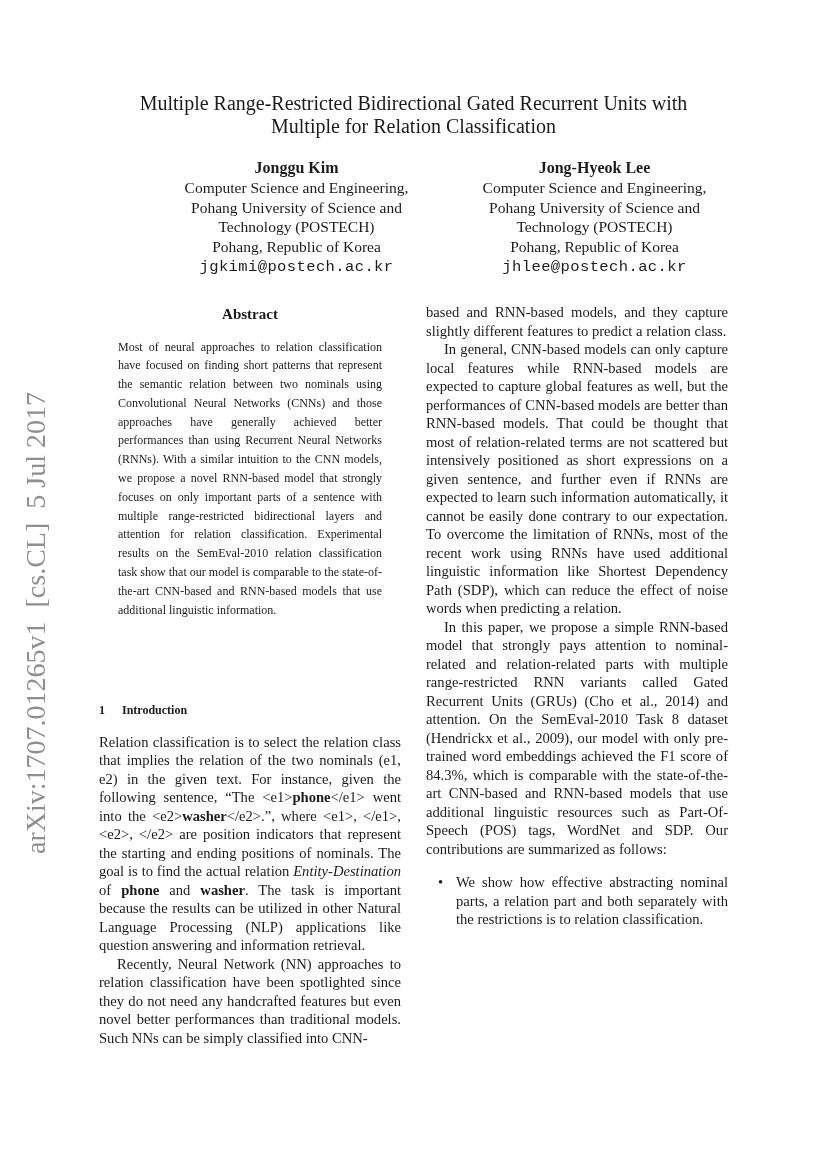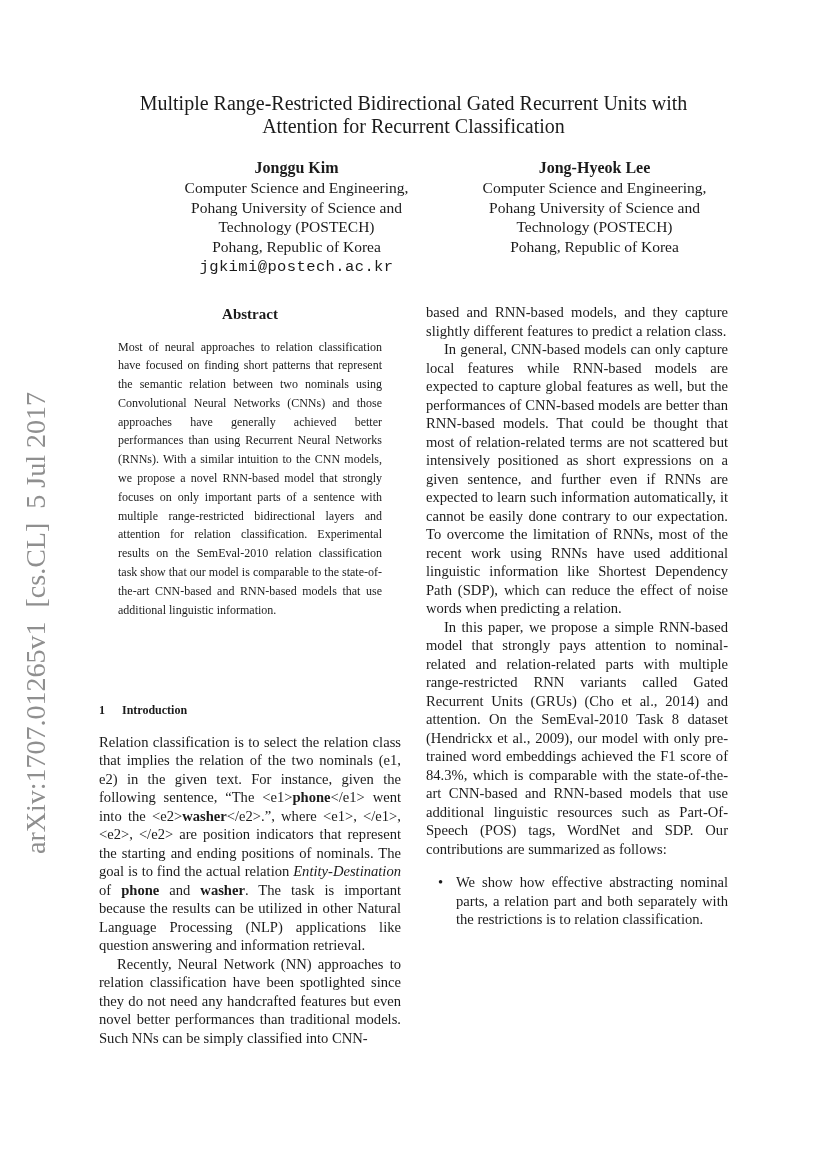--- a/index.html
+++ b/index.html
@@ -87,39 +87,40 @@
 </head>
 <body>
 
 <div class="page">
 
   <div class="watermark">arXiv:1707.01265v1  [cs.CL]  5 Jul 2017</div>
 
   <header class="title-block">
     <h1 class="title">
       <span class="title-line">Multiple Range-Restricted Bidirectional Gated Recurrent Units with</span>
-      <span class="title-line">Attention for Recurrent Classification</span>
+      <span class="title-line">Multiple for Relation Classification</span>
     </h1>
   </header>
 
   <div class="authors">
     <div class="author">
       <div class="author-name">Jonggu Kim</div>
       <div class="author-aff">Computer Science and Engineering,</div>
       <div class="author-aff">Pohang University of Science and</div>
       <div class="author-aff">Technology (POSTECH)</div>
       <div class="author-aff">Pohang, Republic of Korea</div>
       <div class="author-email">jgkimi@postech.ac.kr</div>
     </div>
     <div class="author">
       <div class="author-name">Jong-Hyeok Lee</div>
       <div class="author-aff">Computer Science and Engineering,</div>
       <div class="author-aff">Pohang University of Science and</div>
       <div class="author-aff">Technology (POSTECH)</div>
       <div class="author-aff">Pohang, Republic of Korea</div>
+      <div class="author-email">jhlee@postech.ac.kr</div>
     </div>
   </div>
 
   <section class="col col-abstract">
     <h2 class="abs-heading">Abstract</h2>
     <p class="abs-text">Most of neural approaches to relation classification have focused on finding short patterns that represent the semantic relation between two nominals using Convolutional Neural Networks (CNNs) and those approaches have generally achieved better performances than using Recurrent Neural Networks (RNNs). With a similar intuition to the CNN models, we propose a novel RNN-based model that strongly focuses on only important parts of a sentence with multiple range-restricted bidirectional layers and attention for relation classification. Experimental results on the SemEval-2010 relation classification task show that our model is comparable to the state-of-the-art CNN-based and RNN-based models that use additional linguistic information.</p>
   </section>
 
   <section class="col col-left-lower">
     <h2 class="sec-heading">

